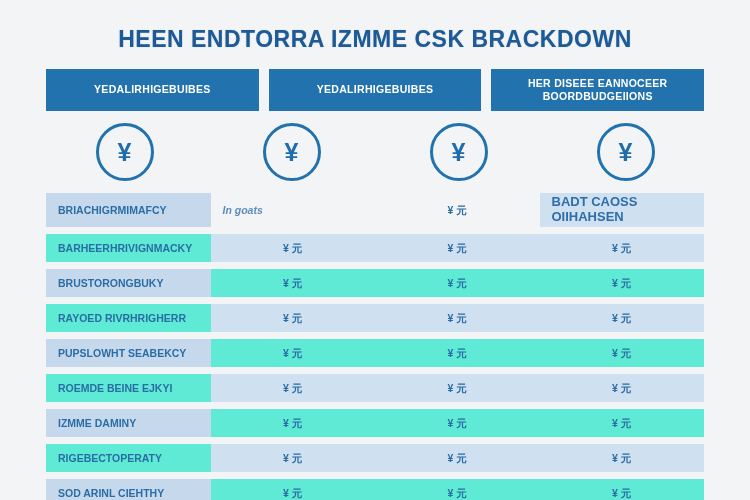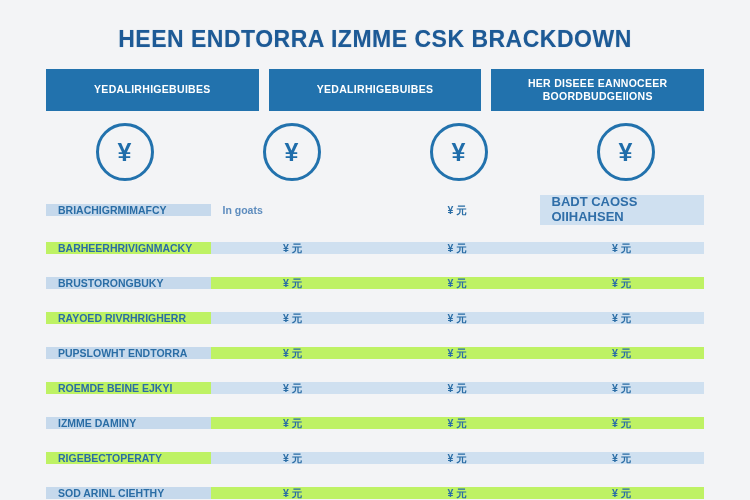--- a/index.html
+++ b/index.html
@@ -79,21 +79,20 @@
   }
   .body-rows {
     display: flex;
     flex-direction: column;
     gap: 7px;
   }
   .data-row {
     display: flex;
     gap: 0;
     height: 28px;
-    align-items: center;
   }
   .cell {
     flex: 1;
     display: flex;
     align-items: center;
     font-size: 10.5px;
     font-weight: bold;
     color: #2a6da5;
     box-sizing: border-box;
     padding: 0 12px;
@@ -103,30 +102,31 @@
     justify-content: flex-start;
   }
   .cell.value {
     justify-content: center;
     font-weight: bold;
   }
   .cell.value.left {
     justify-content: flex-start;
   }
   .shade-a { background: #c6d9ec; }
-  .shade-b { background: #bef264; }
+  .shade-b { background: #5eead4; }
   .shade-c { background: #cfe0f0; }
   .shade-none { background: transparent; }
   .note {
     font-size: 13px;
     line-height: 1.15;
     color: #2f6ea8;
     text-align: left;
   }
   .italic-val {
+    font-style: italic;
     color: #5d8cbe;
     font-weight: bold;
   }
 </style>
 </head>
 <body>
 
 <div class="page">
 
   <div class="title">HEEN ENDTORRA IZMME CSK BRACKDOWN</div>
@@ -176,21 +176,21 @@
     </div>
 
     <div class="data-row">
       <div class="cell label shade-b">RAYOED RIVRHRIGHERR</div>
       <div class="cell value shade-c">¥ 元</div>
       <div class="cell value shade-c">¥ 元</div>
       <div class="cell value shade-c">¥ 元</div>
     </div>
 
     <div class="data-row">
-      <div class="cell label shade-a">PUPSLOWHT ENDTORRA</div>
+      <div class="cell label shade-a">PUPSLOWHT SEABEKCY</div>
       <div class="cell value shade-b">¥ 元</div>
       <div class="cell value shade-b">¥ 元</div>
       <div class="cell value shade-b">¥ 元</div>
     </div>
 
     <div class="data-row">
       <div class="cell label shade-b">ROEMDE BEINE EJKYI</div>
       <div class="cell value shade-c">¥ 元</div>
       <div class="cell value shade-c">¥ 元</div>
       <div class="cell value shade-c">¥ 元</div>

